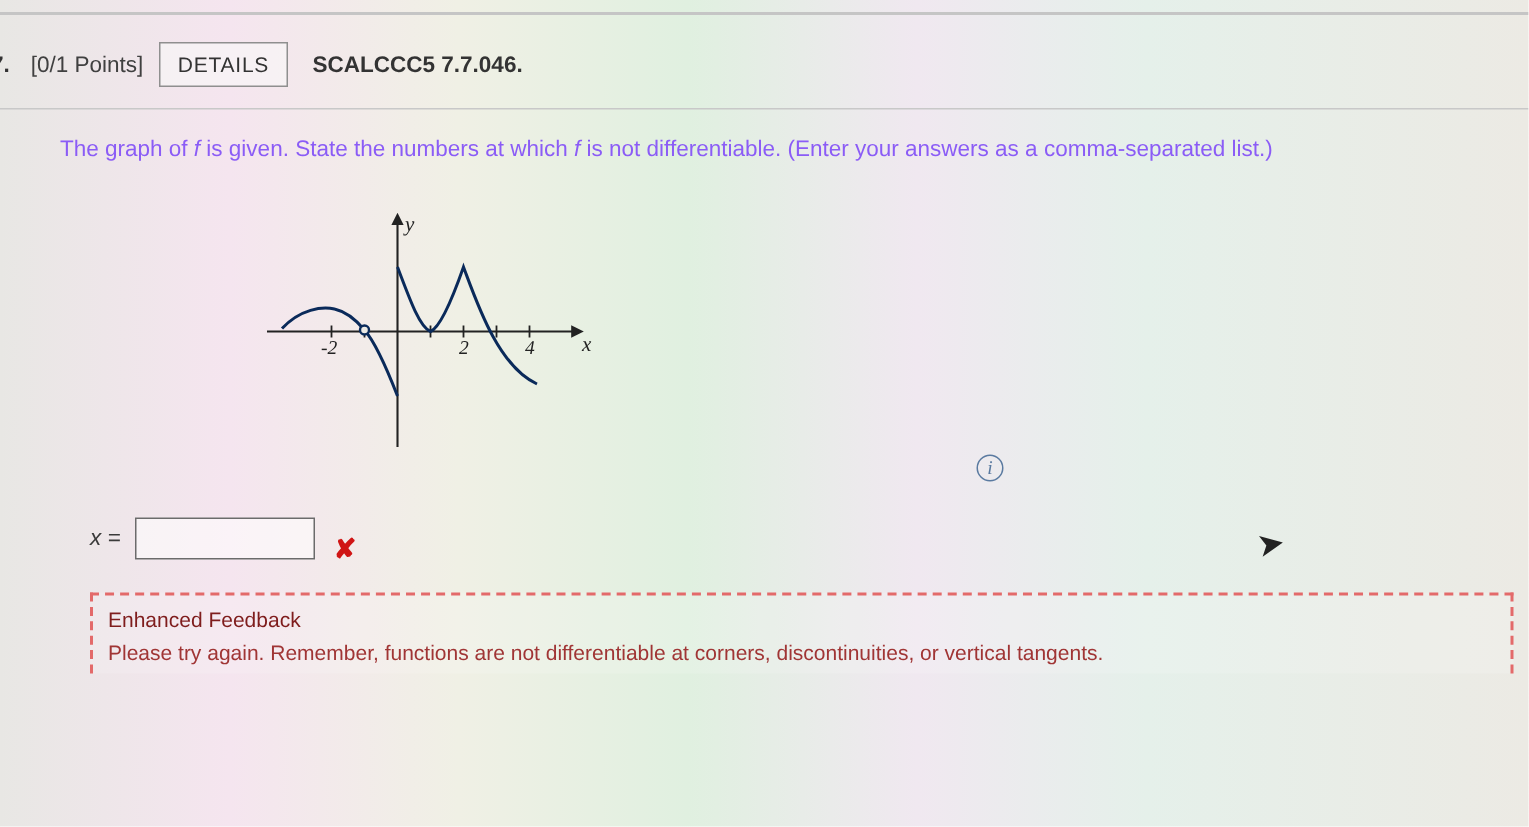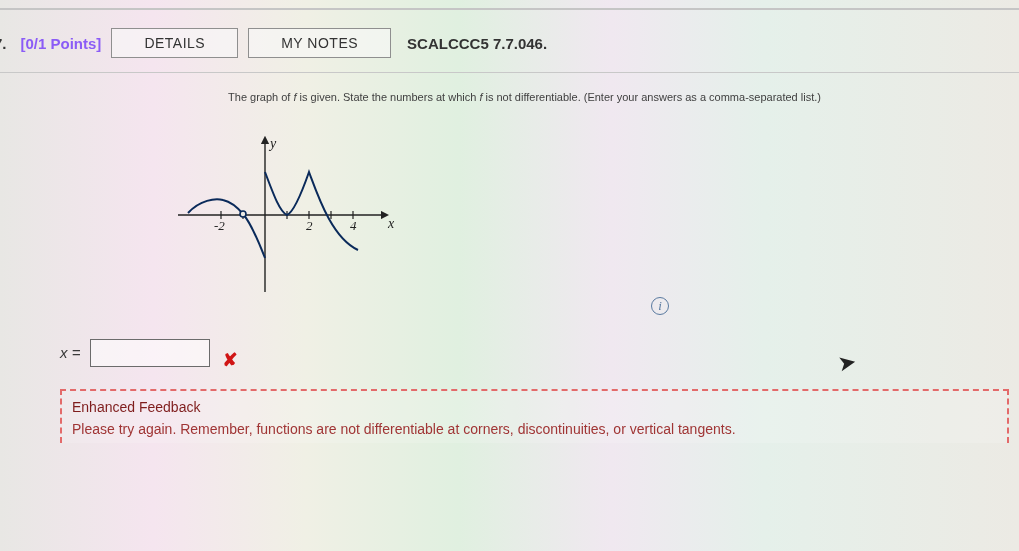--- a/index.html
+++ b/index.html
@@ -10,29 +10,29 @@
     color: #3a3a3a;
     font-size: 14px;
   }
   .toprule { height: 2px; background:#c5c5c5; margin-top:8px; }
   .header {
     display:flex; align-items:center; gap:10px;
     padding: 18px 0 14px 0;
     border-bottom:1px solid #c8c8c8;
   }
   .qnum { font-weight:bold; color:#333; font-size:15px; margin-left:-6px; padding-right:4px;}
-  .pts  { font-weight:bold; color:#8b5cf6; font-size:15px; }
+  .pts  { font-weight:normal; color:#404040; font-size:15px; }
   .btn {
     border:1px solid #8f8f8f; background:rgba(248,248,248,.6);
-    color:#333; padding:6px 32px; font-size:14px; font-family:inherit;
+    color:#333; padding:6px 12px; font-size:14px; font-family:inherit;
     letter-spacing:.5px; cursor:pointer;
   }
   .refcode { font-weight:bold; color:#333; font-size:15px; margin-left:6px;}
   .content { padding: 16px 10px 0 40px; }
-  .prompt { font-size:11px; color:#404040; font-style:normal; line-height:1.5;text-align:center;}
+  .prompt { font-size:15px; color:#8b5cf6; font-style:normal; line-height:1.5;}
   .prompt .fi { font-style:italic; }
   .graphwrap { margin: 24px 0 6px 130px; }
   .helpline { text-align:right; padding-right:340px; margin-top:-12px;}
   .help-icon {
     display:inline-block; width:18px; height:18px; border:1.5px solid #5a7aa0;
     border-radius:50%; color:#5a7aa0; font-style:italic; font-family:Georgia,serif;
     font-size:13px; line-height:16px; text-align:center; cursor:pointer;
   }
   .answerline { display:flex; align-items:center; gap:10px; margin:20px 0 18px 20px;}
   .eq { font-style:italic; font-size:15px; }
@@ -53,21 +53,20 @@
 </style>
 </head>
 <body>
 
 <div class="toprule"></div>
 
 <div class="header">
   <span class="qnum">7.</span>
   <span class="pts">[0/1 Points]</span>
   <button class="btn">DETAILS</button>
-  <button class="btn">MY NOTES</button>
   <span class="refcode">SCALCCC5 7.7.046.</span>
 </div>
 
 <div class="content">
 
   <p class="prompt">
     <span>The graph of </span><span class="fi">f</span><span> is given. State the numbers at which </span><span class="fi">f</span><span> is not differentiable. (Enter your answers as a comma-separated list.)</span>
   </p>
 
   <div class="graphwrap">

